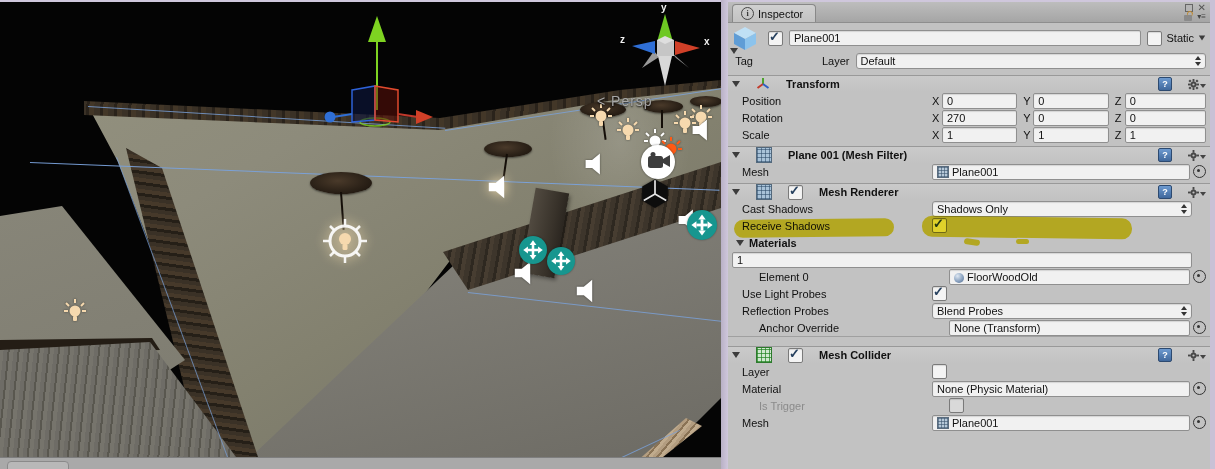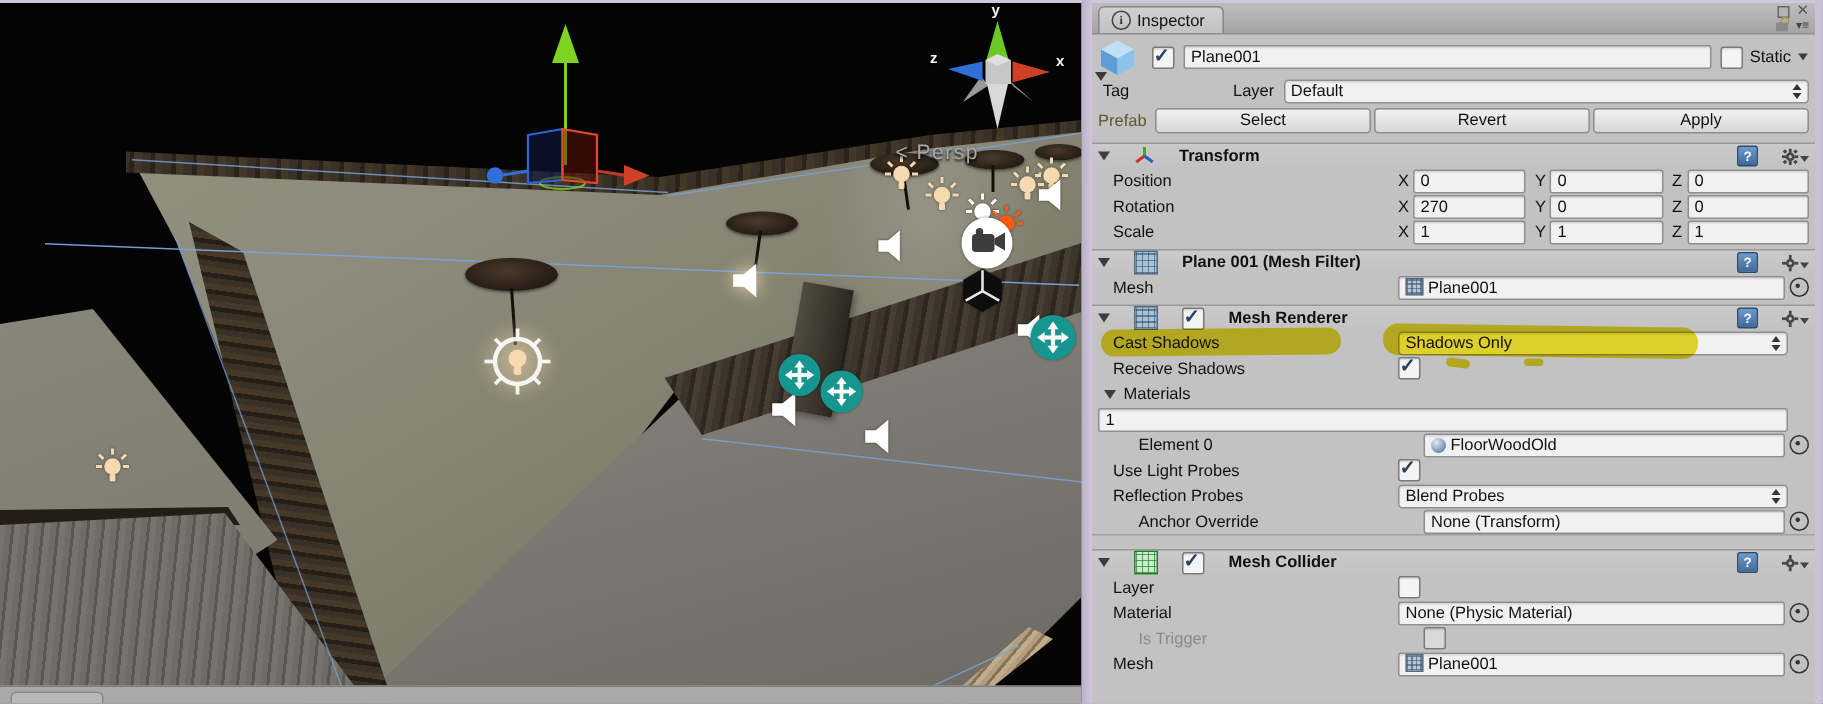--- a/index.html
+++ b/index.html
@@ -98,21 +98,21 @@
     padding:0 4px;gap:16px;}
   .ctitle{font-weight:bold;}
   .hspacer{flex:1;}
   .help-ic{width:12px;height:12px;background:linear-gradient(#6d9ad0,#40689c);border:1px solid #2d4a70;border-radius:2px;
     color:#fff;font-size:9px;font-weight:bold;display:flex;align-items:center;justify-content:center;}
   .gear-wrap{display:flex;align-items:center;gap:1px;}
   .gear-wrap::after{content:"";border-left:3px solid transparent;border-right:3px solid transparent;border-top:4px solid #444;margin-top:4px;}
   .irow{display:flex;align-items:center;height:17px;padding:0 4px;position:relative;}
   .ilabel{width:190px;flex:none;padding-left:10px;}
   .ilabel.ind{padding-left:27px;}
-  .ilabel.fold-lbl{padding-left:4px;display:flex;align-items:center;gap:5px;}
+  .ilabel.fold-lbl{padding-left:4px;display:flex;align-items:center;gap:5px;font-weight:bold;}
   .ival{flex:1;display:flex;align-items:center;}
   .ival .field{flex:1;}
   .picker{width:11px;height:11px;border:1px solid #333;border-radius:50%;margin-left:3px;position:relative;flex:none;background:#c2c2c2;}
   .picker::after{content:"";position:absolute;left:3px;top:3px;width:3px;height:3px;border-radius:50%;background:#333;}
   .axis-cell{display:flex;align-items:center;flex:1;}
   .axis-cell span{width:10px;text-align:left;}
   .grid-ic{width:14px;height:14px;border:1px solid #52687c;flex:none;
     background:linear-gradient(#b9cfe2,#93b3cd),#a8c2d8;
     background-image:repeating-linear-gradient(0deg,rgba(40,70,100,.55) 0 1px,transparent 1px 4px),
                      repeating-linear-gradient(90deg,rgba(40,70,100,.55) 0 1px,transparent 1px 4px);}
@@ -406,26 +406,20 @@
         <span class="cb checked" style="margin-left:10px;"></span>
         <div class="field namefield">Plane001</div>
         <span class="cb"></span>
         <span style="margin:0 4px 0 4px;">Static</span>
         <span class="fold fold-sm"></span>
       </div>
       <div class="tagrow">
         <span style="width:24px;text-align:center;margin-right:16px;">Tag</span>
         <span style="margin:0 6px 0 10px;padding-left:40px;">Layer</span>
         <div class="field drop" style="flex:1;"><span>Default</span><span class="updown"></span></div>
-      </div>
-      <div class="prefrow">
-        <span class="prefab-lbl">Prefab</span>
-        <div class="btn">Select</div>
-        <div class="btn">Revert</div>
-        <div class="btn" style="margin-right:0;">Apply</div>
       </div>
     </div>
 
     <div class="chead" style="margin-top:4px;">
       <span class="fold"></span>
       <svg width="14" height="14" viewBox="0 0 14 14">
           <line x1="7" y1="7" x2="7" y2="1" stroke="#4ca32d" stroke-width="2"></line>
           <line x1="7" y1="7" x2="1.5" y2="11" stroke="#c33a2a" stroke-width="2"></line>
           <line x1="7" y1="7" x2="12.5" y2="11" stroke="#2f5fc4" stroke-width="2"></line>
         </svg>

